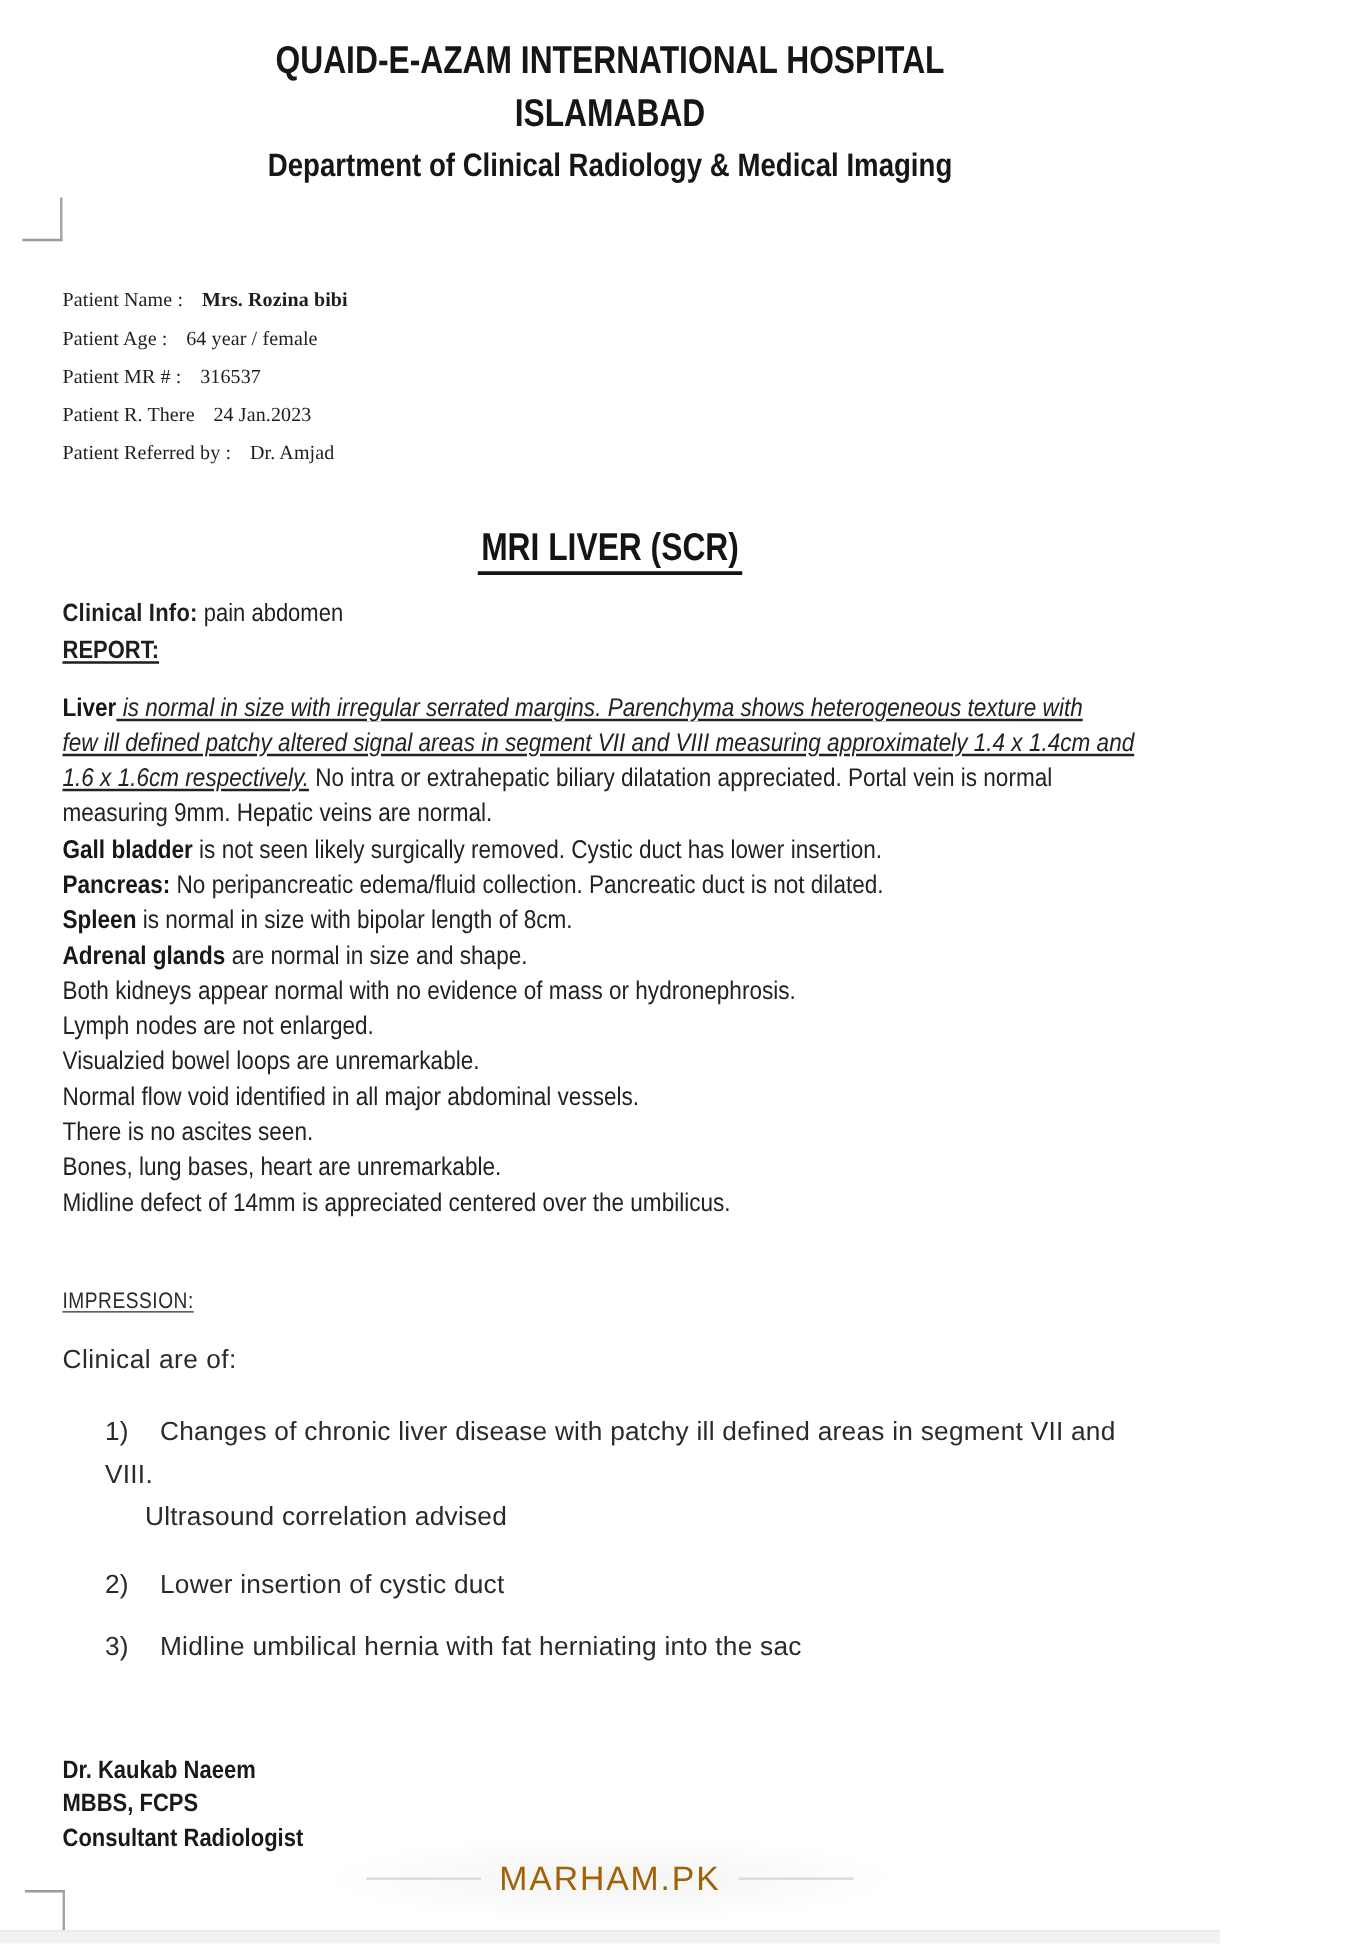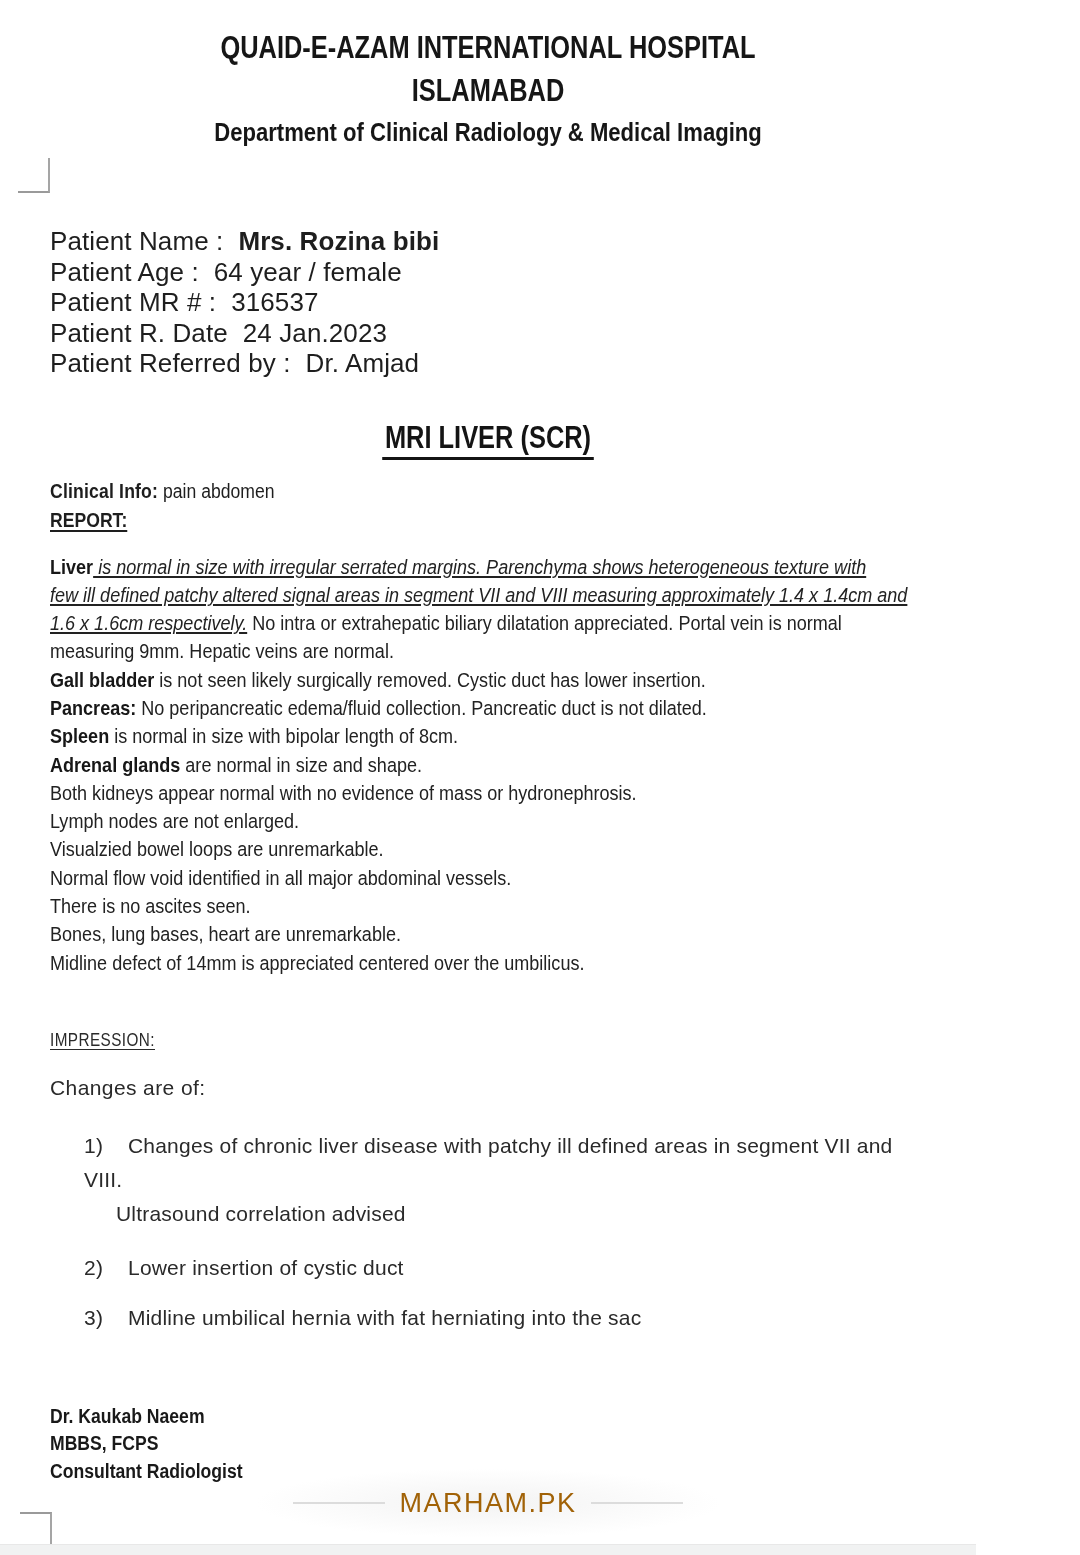--- a/index.html
+++ b/index.html
@@ -11,21 +11,21 @@
 
   
   .cx-c{transform:scaleX(0.82);}                       
   .cx-c2{transform:scaleX(0.85);}
   .cx-l{transform:scaleX(0.88);transform-origin:0 0;width:113%;}  
 
   .hosp{font-size:31px;font-weight:bold;line-height:43px;text-align:center;margin-top:26px;color:#161616;}
   .dept{font-size:26px;font-weight:bold;line-height:36px;text-align:center;margin-top:2px;color:#161616;}
 
   .patient{margin-top:76px;}
-  .prow{font-size:26px;line-height:30.5px;letter-spacing:0.1px;}
+  .prow{font-size:16px;line-height:30.5px;letter-spacing:0.1px;font-family:Liberation Serif, serif;}
   .pval{margin-left:15px;}
   .pval.bold{font-weight:bold;}
 
   .doc-title{font-size:31px;font-weight:bold;line-height:44px;text-align:center;margin-top:37px;color:#141414;}
   .doc-title .tline{border-bottom:3px solid #141414;padding:0 3px 2px;}
 
   .clin{font-size:20px;line-height:29px;margin-top:17px;}
   .clin b{letter-spacing:0.2px;}
   .rep-h{text-decoration:underline;text-decoration-thickness:2px;text-underline-offset:3px;font-weight:bold;}
 
@@ -79,21 +79,21 @@
       <div class="prow">
         <span class="plabel">Patient Name :</span><span class="pval bold">Mrs. Rozina bibi</span>
       </div>
       <div class="prow">
         <span class="plabel">Patient Age :</span><span class="pval">64 year / female</span>
       </div>
       <div class="prow">
         <span class="plabel">Patient MR # :</span><span class="pval">316537</span>
       </div>
       <div class="prow">
-        <span class="plabel">Patient R. Date</span><span class="pval">24 Jan.2023</span>
+        <span class="plabel">Patient R. There</span><span class="pval">24 Jan.2023</span>
       </div>
       <div class="prow">
         <span class="plabel">Patient Referred by :</span><span class="pval">Dr. Amjad</span>
       </div>
     </div>
 
     <div class="doc-title cx-c">
       <span class="tline">MRI LIVER (SCR)</span>
     </div>
 
@@ -121,21 +121,21 @@
       <div><span>Visualzied bowel loops are unremarkable.</span></div>
       <div><span>Normal flow void identified in all major abdominal vessels.</span></div>
       <div><span>There is no ascites seen.</span></div>
       <div><span>Bones, lung bases, heart are unremarkable.</span></div>
       <div><span>Midline defect of 14mm is appreciated centered over the umbilicus.</span></div>
     </div>
 
     <div class="imp-h">
       <span class="hspan">IMPRESSION:</span>
     </div>
-    <div class="intro">Changes are of:</div>
+    <div class="intro">Clinical are of:</div>
 
     <div class="imp-item i1">
       <div><span class="num">1)</span><span>Changes of chronic liver disease with patchy ill defined areas in segment VII and VIII.</span></div>
       <div class="cont">Ultrasound correlation advised</div>
     </div>
     <div class="imp-item i2">
       <span class="num">2)</span><span>Lower insertion of cystic duct</span>
     </div>
     <div class="imp-item i3">
       <span class="num">3)</span><span>Midline umbilical hernia with fat herniating into the sac</span>

